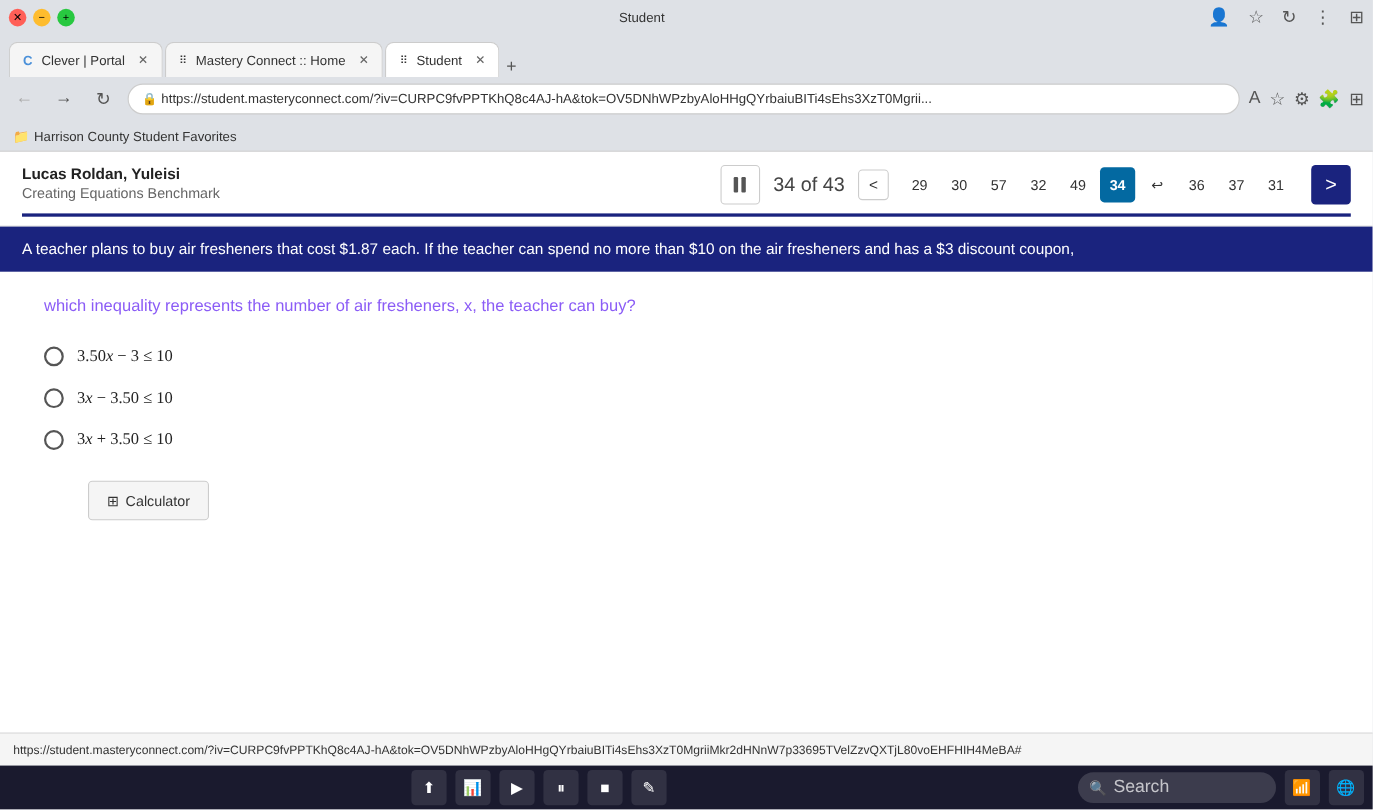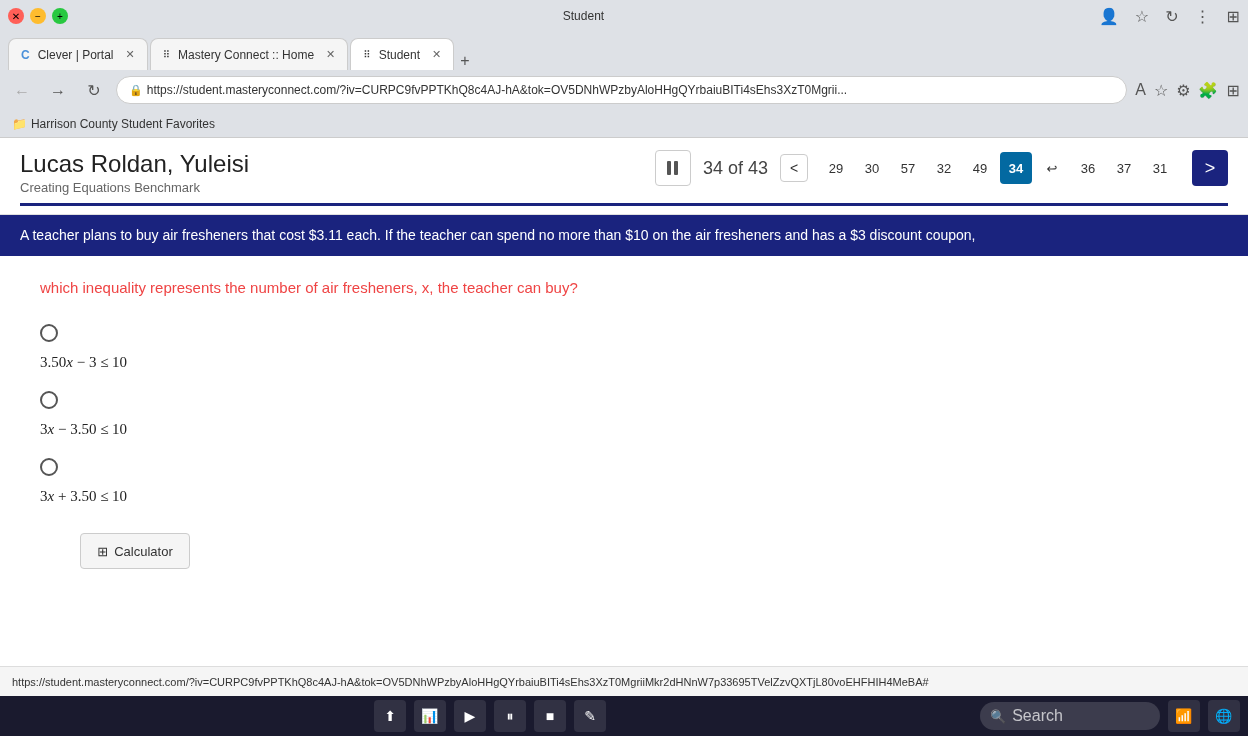--- a/index.html
+++ b/index.html
@@ -30,44 +30,44 @@
 
     
     .bookmarks-bar { height: 28px; background: #dee1e6; display: flex; align-items: center; padding: 0 12px; gap: 16px; border-bottom: 1px solid #ccc; }
     .bookmark-item { font-size: 12px; color: #333; cursor: pointer; display: flex; align-items: center; gap: 4px; }
 
     
     .page-content { flex: 1; background: #fff; overflow-y: auto; display: flex; flex-direction: column; }
 
     
     .student-header { padding: 12px 20px 8px; border-bottom: 1px solid #e0e0e0; }
-    .student-name { font-size: 24px; font-weight: 400; color: #222; }
+    .student-name { font-size: 14px; font-weight: 700; color: #222; }
     .student-subtitle { font-size: 13px; color: #666; margin-top: 2px; }
 
     
     .question-nav { display: flex; align-items: center; padding: 8px 20px; gap: 12px; background: #fff; border-bottom: 3px solid #1a237e; }
     .pause-btn { width: 36px; height: 36px; background: #fff; border: 1px solid #ccc; border-radius: 4px; display: flex; align-items: center; justify-content: center; cursor: pointer; gap: 3px; }
     .pause-bar { width: 4px; height: 14px; background: #555; border-radius: 1px; }
     .question-counter { font-size: 18px; color: #444; white-space: nowrap; }
     .nav-arrow { width: 28px; height: 28px; background: #fff; border: 1px solid #ccc; border-radius: 4px; display: flex; align-items: center; justify-content: center; cursor: pointer; font-size: 14px; color: #333; }
     .question-numbers { display: flex; gap: 4px; align-items: center; }
     .q-num { width: 32px; height: 32px; display: flex; align-items: center; justify-content: center; border-radius: 4px; font-size: 13px; cursor: pointer; color: #333; font-weight: 500; }
     .q-num.active { background: #0369a1; color: #fff; font-weight: 700; }
     .next-btn { width: 36px; height: 36px; background: #1a237e; border-radius: 4px; display: flex; align-items: center; justify-content: center; cursor: pointer; color: #fff; font-size: 18px; margin-left: 4px; }
 
     
     .question-highlight { background: #1a237e; color: #fff; padding: 10px 20px; font-size: 14px; line-height: 1.5; }
 
     
     .question-body { padding: 20px 40px; }
-    .question-text { font-size: 15px; color: #ef4444; line-height: 1.6; margin-bottom: 24px; }
+    .question-text { font-size: 15px; color: #8b5cf6; line-height: 1.6; margin-bottom: 24px; }
 
     
     .answer-choices { display: flex; flex-direction: column; gap: 20px; }
-    .answer-choice { display: flex; gap: 12px; cursor: pointer; flex-direction: column; }
+    .answer-choice { display: flex; align-items: center; gap: 12px; cursor: pointer; }
     .radio-circle { width: 18px; height: 18px; border-radius: 50%; border: 2px solid #555; background: #fff; flex-shrink: 0; }
     .choice-text { font-size: 15px; color: #222; }
 
     
     .calculator-btn { margin: 20px 40px; width: 110px; height: 36px; background: #f5f5f5; border: 1px solid #ccc; border-radius: 4px; display: flex; align-items: center; justify-content: center; gap: 6px; cursor: pointer; font-size: 13px; color: #333; }
 
     
     .status-bar { height: 30px; background: #f5f5f5; border-top: 1px solid #ddd; display: flex; align-items: center; padding: 0 12px; font-size: 11px; color: #333; overflow: hidden; }
 
     
@@ -176,21 +176,21 @@
               <div class="q-num">37</div>
               <div class="q-num">31</div>
             </div>
           <div class="next-btn">&gt;</div>
         </div>
       </div>
       <div style="height:3px; background:#1a237e; margin-top:8px; width:100%;"></div>
     </div>
 
     <div class="question-highlight">
-      <span>A teacher plans to buy air fresheners that cost $3.11 each. If the teacher can spend no more than $10 on the air fresheners and has a $3 discount coupon,</span>
+      <span>A teacher plans to buy air fresheners that cost $1.87 each. If the teacher can spend no more than $10 on the air fresheners and has a $3 discount coupon,</span>
     </div>
 
     <div class="question-body">
       <div class="question-text">
         <span>which inequality represents the number of air fresheners, x, the teacher can buy?</span>
       </div>
 
       <div class="answer-choices">
 
         <div class="answer-choice">

